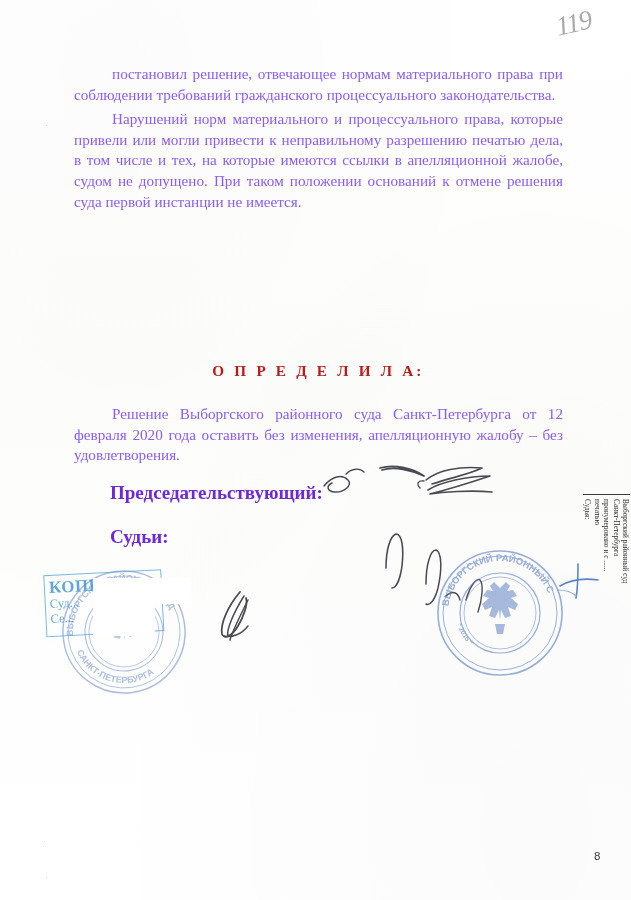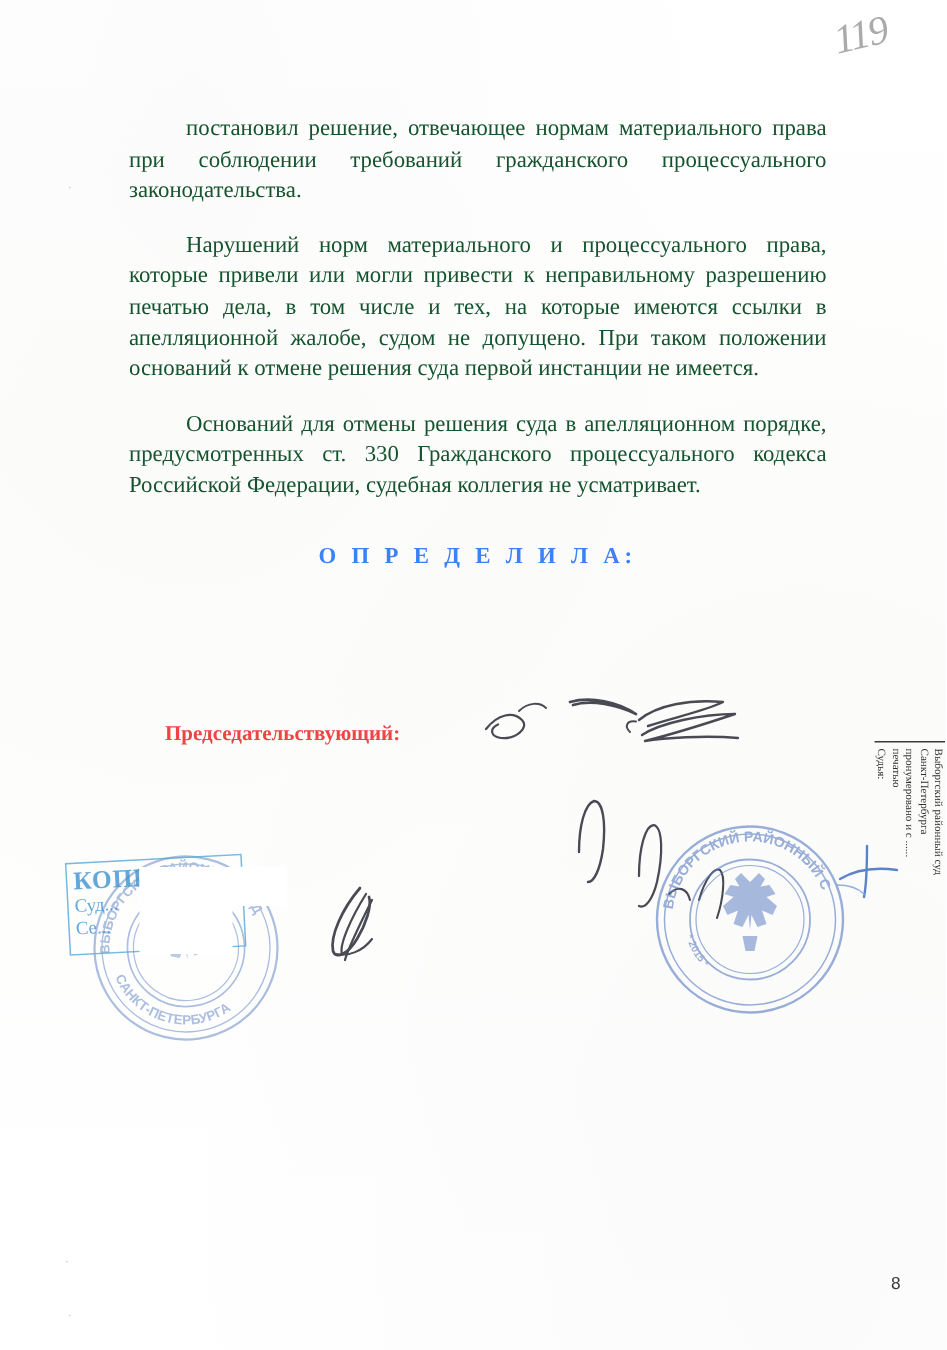--- a/index.html
+++ b/index.html
@@ -40,55 +40,55 @@
     letter-spacing: -1px;
   }
 
   .body-text {
     position: absolute;
     left: 70px;
     top: 60px;
     width: 497px;
   }
   .para {
-    margin: 16px;
+    margin: 4px;
     text-align: justify;
     text-justify: inter-word;
     font-size: 15.2px;
     line-height: 20.6px;
     text-indent: 38px;
-    color: #14532d;
+    color: #8b5cf6;
   }
 
   .ruling-heading {
     position: absolute;
     left: 70px;
     top: 362px;
     width: 497px;
     text-align: center;
     font-weight: bold;
     font-size: 15.2px;
     letter-spacing: 3.2px;
-    color: #3b82f6;
+    color: #b91c1c;
   }
 
   .operative {
     position: absolute;
     left: 70px;
     top: 400px;
     width: 497px;
   }
 
   .sign-block {
     position: absolute;
     left: 110px;
     top: 482px;
     font-weight: bold;
-    font-size: 14px;
-    color: #ef4444;
+    font-size: 19px;
+    color: #6d28d9;
   }
   .sign-block .sign-line { margin-bottom: 22px; }
 
   .page-number {
     position: absolute;
     left: 594px;
     top: 850px;
     font-size: 11.5px;
     color: #3a3a3a;
     font-family: "Liberation Sans", sans-serif;
@@ -207,28 +207,31 @@
 
 <div class="page">
 
   <div class="paper-tone"></div>
 
   <div class="handwritten-folio">119</div>
 
   <div class="body-text">
     <p class="para">постановил решение, отвечающее нормам материального права при соблюдении требований гражданского процессуального законодательства.</p>
     <p class="para">Нарушений норм материального и процессуального права, которые привели или могли привести к неправильному разрешению печатью дела, в том числе и тех, на которые имеются ссылки в апелляционной жалобе, судом не допущено. При таком положении оснований к отмене решения суда первой инстанции не имеется.</p>
-    <p class="para">Оснований для отмены решения суда в апелляционном порядке, предусмотренных ст. 330 Гражданского процессуального кодекса Российской Федерации, судебная коллегия не усматривает.</p>
   </div>
 
   <div class="ruling-heading">О П Р Е Д Е Л И Л А:</div>
 
+  <div class="operative">
+    <p class="para">Решение Выборгского районного суда Санкт-Петербурга от 12 февраля 2020 года оставить без изменения, апелляционную жалобу – без удовлетворения.</p>
+  </div>
 
   <div class="sign-block">
     <div class="sign-line">Председательствующий:</div>
+    <div class="sign-line">Судьи:</div>
   </div>
 
   <div class="signature" style="left:320px; top:462px; width:210px; height:70px;">
     <svg width="210" height="70" viewBox="0 0 210 70">
       <path class="ink" stroke-width="1.5" d="M4 24 C 12 14, 22 12, 28 18 C 33 23, 24 31, 14 30 C 7 29, 6 24, 12 21"></path>
       <path class="ink" stroke-width="1.3" d="M26 12 C 32 6, 40 6, 44 10"></path>
       <path class="ink" stroke-width="1.8" d="M60 6 C 74 2, 92 6, 104 14 C 92 8, 74 4, 62 8"></path>
       <path class="ink" stroke-width="1.6" d="M106 18 C 118 8, 140 4, 162 6 C 150 12, 130 16, 112 22"></path>
       <path class="ink" stroke-width="1.6" d="M108 28 C 120 20, 148 14, 170 14 C 152 20, 126 28, 110 32 C 122 30, 150 28, 172 30"></path>
       <path class="ink" stroke-width="1.3" d="M100 26 C 96 22, 98 18, 104 19"></path>

